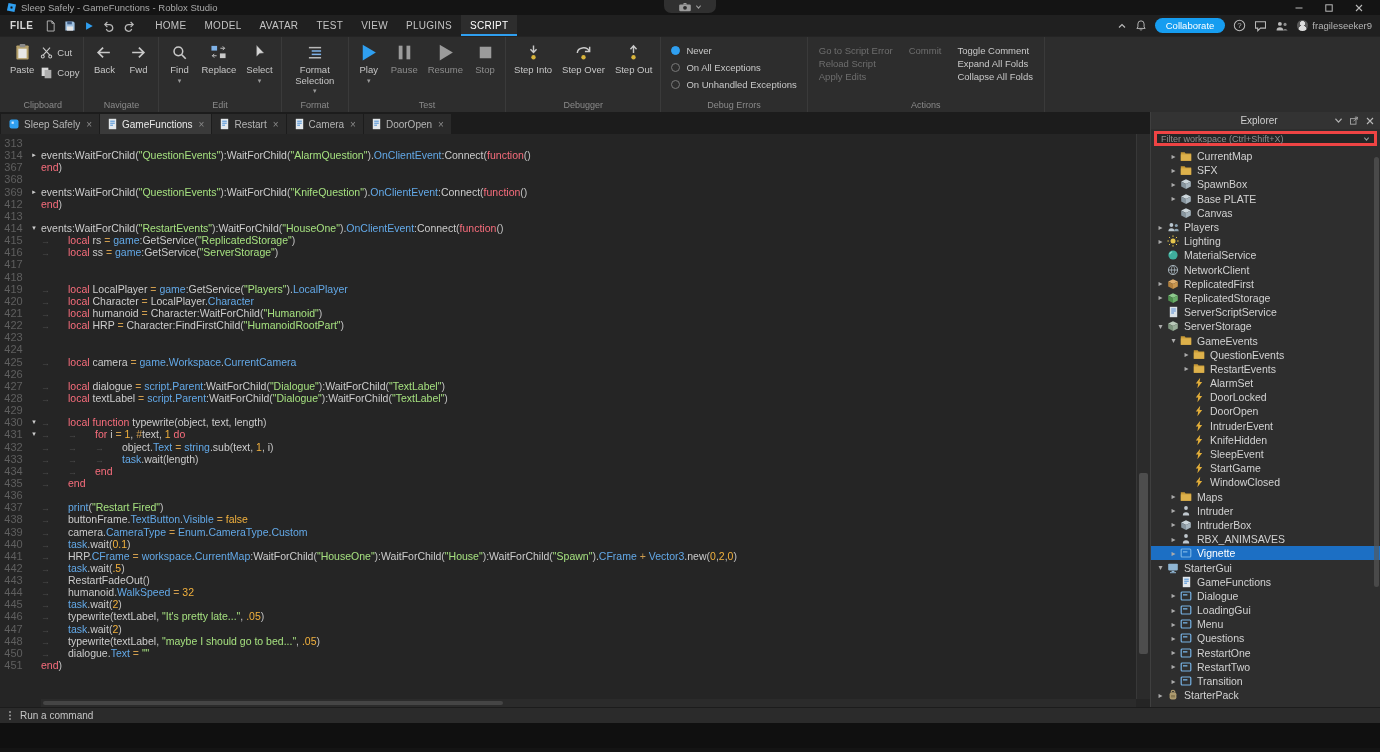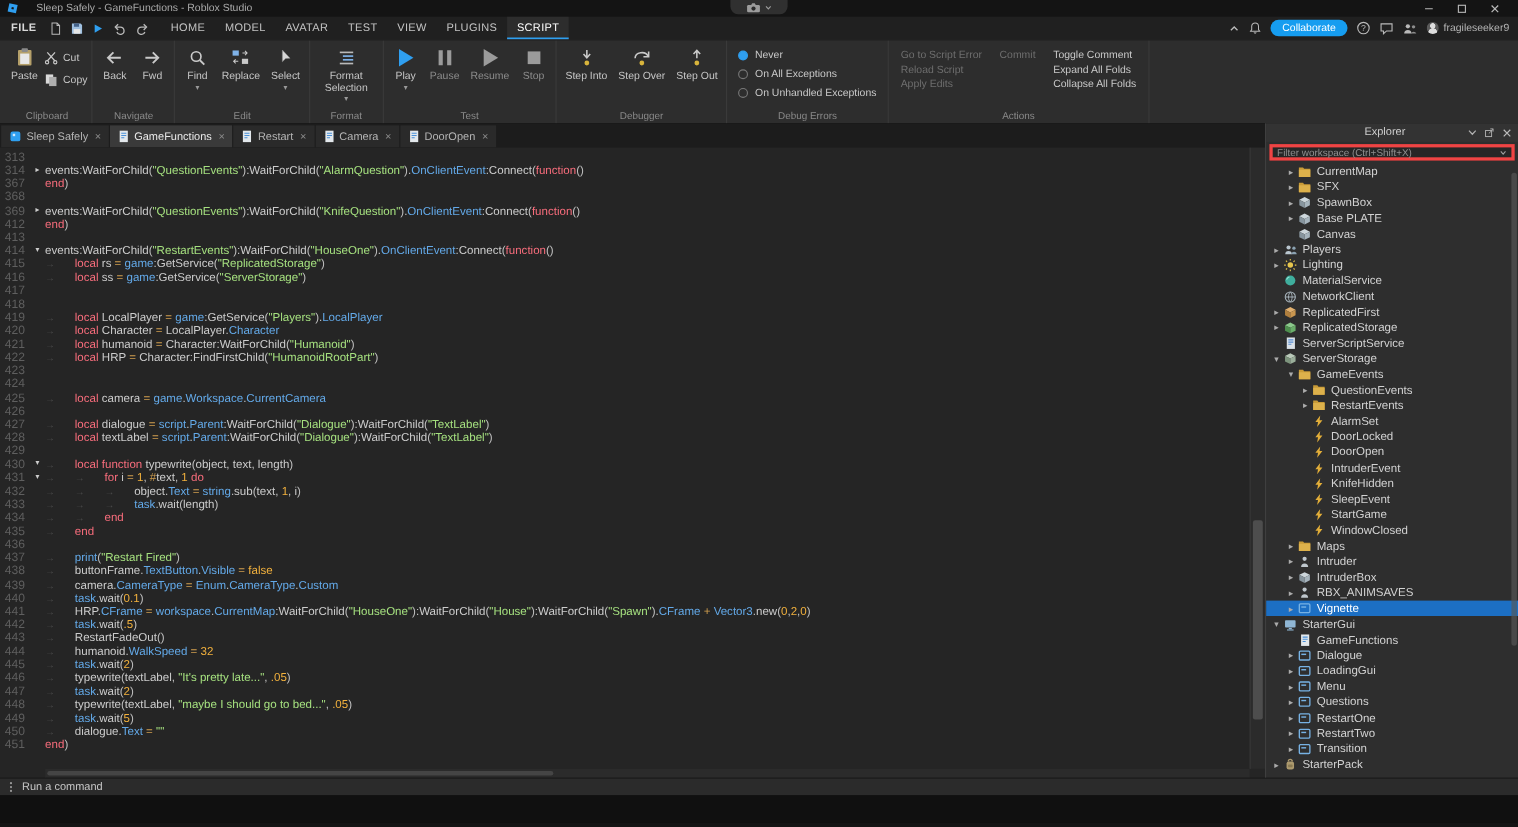--- a/index.html
+++ b/index.html
@@ -2,21 +2,21 @@
 <html><head>
 <meta charset="utf-8">
 <style>
   *{box-sizing:border-box;margin:0;padding:0}
   html,body{background:#000}
   .app{position:relative;width:1380px;height:752px;overflow:hidden;background:#141414;
        font-family:"Liberation Sans","DejaVu Sans",sans-serif;color:#ccc;display:flex;flex-direction:column}
   .ic{display:inline-flex;align-items:center;justify-content:center;line-height:0}
 
   
-  .titlebar{height:15px;flex:none;display:flex;align-items:center;gap:16px;padding:0 6px;background:#141414;position:relative}
+  .titlebar{height:15px;flex:none;display:flex;align-items:center;gap:4px;padding:0 6px;background:#141414;position:relative}
   .titlebar .title{font-size:9.5px;color:#a9a9a9;white-space:nowrap}
   .cam-widget{position:absolute;left:50%;top:0;transform:translateX(-50%);width:52px;height:13px;
       background:#303030;border-radius:0 0 7px 7px;display:flex;align-items:center;justify-content:center;gap:3px}
   .wctl{margin-left:auto;display:flex}
   .wbtn{width:30px;height:15px;display:flex;align-items:center;justify-content:center}
 
   
   .menubar{height:21px;flex:none;display:flex;align-items:stretch;background:#202020;font-size:10px}
   .file-btn{display:flex;align-items:center;padding:0 10px;font-weight:bold;color:#d8d8d8;letter-spacing:.4px}
   .qat{display:flex;align-items:center;gap:8px;padding:0 10px 0 2px}
@@ -544,21 +544,20 @@
             <div class="cl"><span class="ln">439</span><span class="fold"></span><span class="ct"><span class="tab-mark">→</span><span class="tk-def">camera</span><span class="tk-pun">.</span><span class="tk-blue">CameraType</span><span class="tk-pun"> </span><span class="tk-op">=</span><span class="tk-pun"> </span><span class="tk-blue">Enum</span><span class="tk-pun">.</span><span class="tk-blue">CameraType</span><span class="tk-pun">.</span><span class="tk-blue">Custom</span></span></div>
             <div class="cl"><span class="ln">440</span><span class="fold"></span><span class="ct"><span class="tab-mark">→</span><span class="tk-blue">task</span><span class="tk-pun">.</span><span class="tk-def">wait</span><span class="tk-pun">(</span><span class="tk-num">0.1</span><span class="tk-pun">)</span></span></div>
             <div class="cl"><span class="ln">441</span><span class="fold"></span><span class="ct"><span class="tab-mark">→</span><span class="tk-def">HRP</span><span class="tk-pun">.</span><span class="tk-blue">CFrame</span><span class="tk-pun"> </span><span class="tk-op">=</span><span class="tk-pun"> </span><span class="tk-blue">workspace</span><span class="tk-pun">.</span><span class="tk-blue">CurrentMap</span><span class="tk-pun">:</span><span class="tk-def">WaitForChild</span><span class="tk-pun">(</span><span class="tk-str">"HouseOne"</span><span class="tk-pun">)</span><span class="tk-pun">:</span><span class="tk-def">WaitForChild</span><span class="tk-pun">(</span><span class="tk-str">"House"</span><span class="tk-pun">)</span><span class="tk-pun">:</span><span class="tk-def">WaitForChild</span><span class="tk-pun">(</span><span class="tk-str">"Spawn"</span><span class="tk-pun">)</span><span class="tk-pun">.</span><span class="tk-blue">CFrame</span><span class="tk-pun"> </span><span class="tk-op">+</span><span class="tk-pun"> </span><span class="tk-blue">Vector3</span><span class="tk-pun">.</span><span class="tk-def">new</span><span class="tk-pun">(</span><span class="tk-num">0</span><span class="tk-pun">,</span><span class="tk-num">2</span><span class="tk-pun">,</span><span class="tk-num">0</span><span class="tk-pun">)</span></span></div>
             <div class="cl"><span class="ln">442</span><span class="fold"></span><span class="ct"><span class="tab-mark">→</span><span class="tk-blue">task</span><span class="tk-pun">.</span><span class="tk-def">wait</span><span class="tk-pun">(</span><span class="tk-num">.5</span><span class="tk-pun">)</span></span></div>
             <div class="cl"><span class="ln">443</span><span class="fold"></span><span class="ct"><span class="tab-mark">→</span><span class="tk-def">RestartFadeOut</span><span class="tk-pun">(</span><span class="tk-pun">)</span></span></div>
             <div class="cl"><span class="ln">444</span><span class="fold"></span><span class="ct"><span class="tab-mark">→</span><span class="tk-def">humanoid</span><span class="tk-pun">.</span><span class="tk-blue">WalkSpeed</span><span class="tk-pun"> </span><span class="tk-op">=</span><span class="tk-pun"> </span><span class="tk-num">32</span></span></div>
             <div class="cl"><span class="ln">445</span><span class="fold"></span><span class="ct"><span class="tab-mark">→</span><span class="tk-blue">task</span><span class="tk-pun">.</span><span class="tk-def">wait</span><span class="tk-pun">(</span><span class="tk-num">2</span><span class="tk-pun">)</span></span></div>
             <div class="cl"><span class="ln">446</span><span class="fold"></span><span class="ct"><span class="tab-mark">→</span><span class="tk-def">typewrite</span><span class="tk-pun">(</span><span class="tk-def">textLabel</span><span class="tk-pun">,</span><span class="tk-pun"> </span><span class="tk-str">"It's pretty late..."</span><span class="tk-pun">,</span><span class="tk-pun"> </span><span class="tk-num">.05</span><span class="tk-pun">)</span></span></div>
             <div class="cl"><span class="ln">447</span><span class="fold"></span><span class="ct"><span class="tab-mark">→</span><span class="tk-blue">task</span><span class="tk-pun">.</span><span class="tk-def">wait</span><span class="tk-pun">(</span><span class="tk-num">2</span><span class="tk-pun">)</span></span></div>
             <div class="cl"><span class="ln">448</span><span class="fold"></span><span class="ct"><span class="tab-mark">→</span><span class="tk-def">typewrite</span><span class="tk-pun">(</span><span class="tk-def">textLabel</span><span class="tk-pun">,</span><span class="tk-pun"> </span><span class="tk-str">"maybe I should go to bed..."</span><span class="tk-pun">,</span><span class="tk-pun"> </span><span class="tk-num">.05</span><span class="tk-pun">)</span></span></div>
-            <div class="cl"><span class="ln">449</span><span class="fold"></span><span class="ct"><span class="tab-mark">→</span><span class="tk-blue">task</span><span class="tk-pun">.</span><span class="tk-def">wait</span><span class="tk-pun">(</span><span class="tk-num">5</span><span class="tk-pun">)</span></span></div>
             <div class="cl"><span class="ln">450</span><span class="fold"></span><span class="ct"><span class="tab-mark">→</span><span class="tk-def">dialogue</span><span class="tk-pun">.</span><span class="tk-blue">Text</span><span class="tk-pun"> </span><span class="tk-op">=</span><span class="tk-pun"> </span><span class="tk-str">""</span></span></div>
             <div class="cl"><span class="ln">451</span><span class="fold"></span><span class="ct"><span class="tk-kw">end</span><span class="tk-pun">)</span></span></div>
           </div>
         <div class="vscroll">
             <div class="vthumb"></div>
           </div>
         <div class="hscroll">
             <div class="hthumb"></div>
           </div>
       </div>

